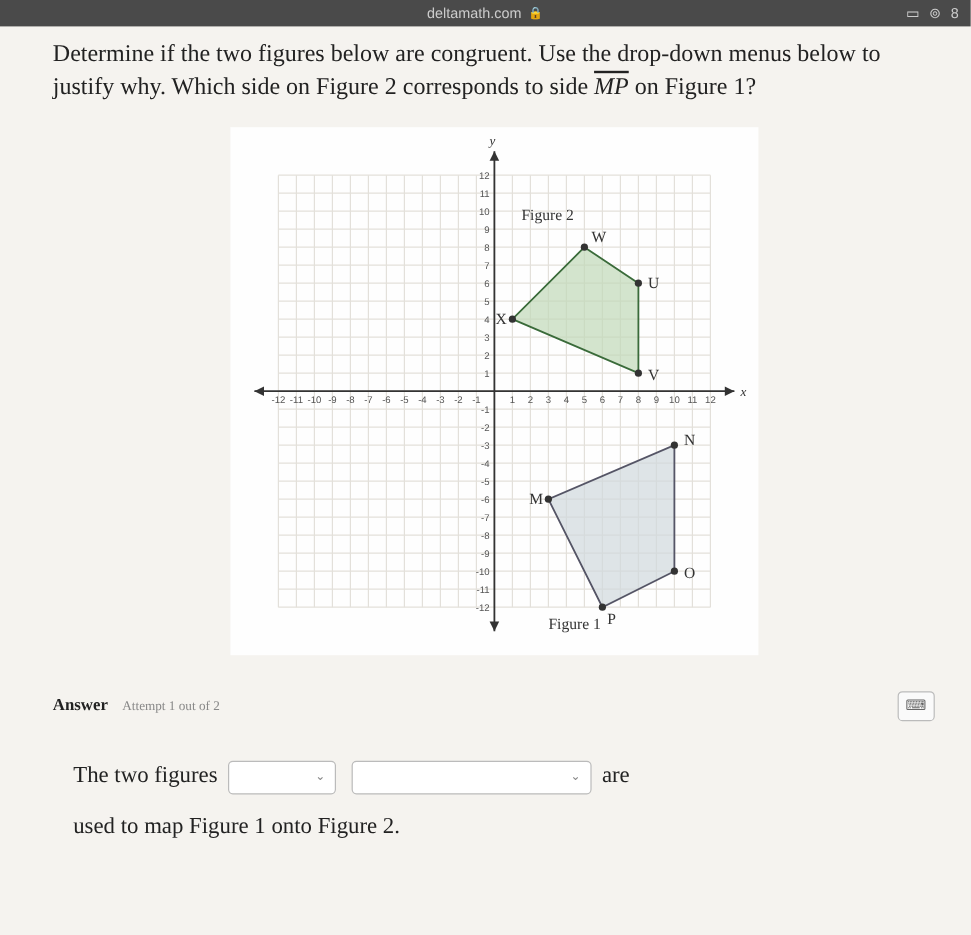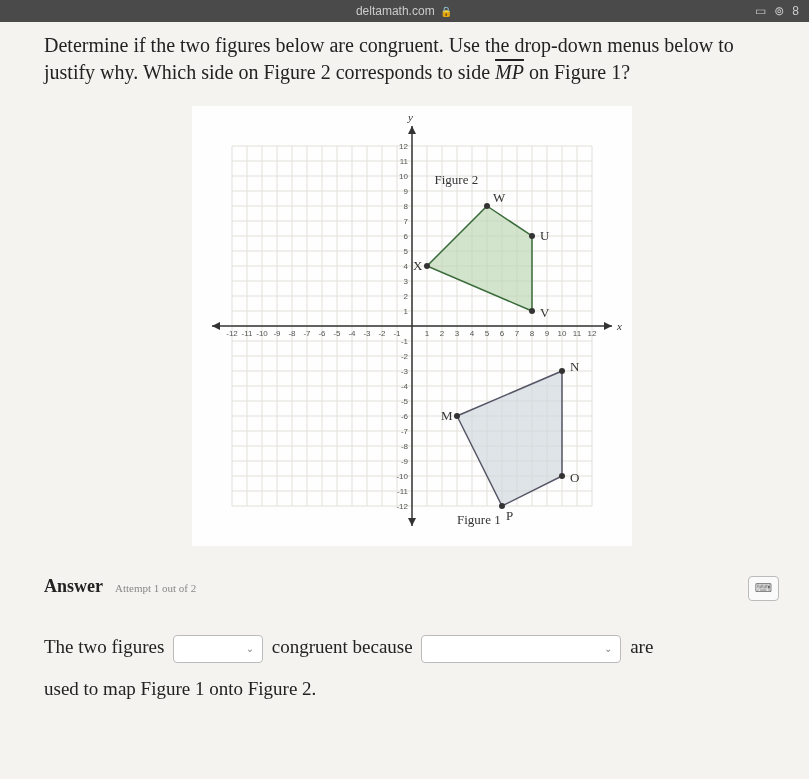--- a/index.html
+++ b/index.html
@@ -44,36 +44,37 @@
       justify-content: center;
       margin: 20px 0 30px 0;
     }
     .graph-svg { background: #fefefe; }
     .answer-section {
       margin-top: 30px;
       display: flex;
       align-items: baseline;
       gap: 12px;
     }
-    .answer-label { font-weight: bold; font-size: 18px; color: #222; }
+    .answer-label { font-weight: bold; font-size: 14px; color: #222; }
     .attempt { color: #888; font-size: 11px; }
     .keyboard-icon {
       margin-left: auto;
       border: 1px solid #bbb;
       border-radius: 4px;
       padding: 4px 6px;
       background: #fafafa;
       font-size: 12px;
       color: #666;
     }
     .answer-sentence {
       margin-top: 25px;
       font-size: 19px;
       line-height: 2.2;
       color: #222;
+      margin-left: 17px;
     }
     .dropdown {
       display: inline-flex;
       align-items: center;
       border: 1px solid #bbb;
       background: #fff;
       border-radius: 4px;
       padding: 3px 8px;
       margin: 0 4px;
       min-width: 90px;
@@ -262,21 +263,20 @@
     <span class="answer-label">Answer</span>
     <span class="attempt">Attempt 1 out of 2</span>
     <span class="keyboard-icon">⌨</span>
   </div>
 
   <div class="answer-sentence">
     <span>The two figures</span>
     <span class="dropdown">
       <span class="chevron">⌄</span>
     </span>
-    <span>congruent because</span>
     <span class="dropdown wide">
       <span class="chevron">⌄</span>
     </span>
     <span>are</span>
     <br>
     <span>used to map Figure 1 onto Figure 2.</span>
   </div>
 </div>
 
 </body></html>

